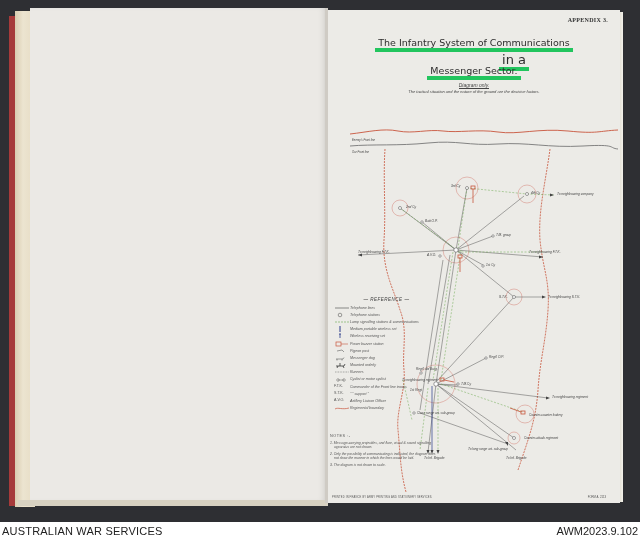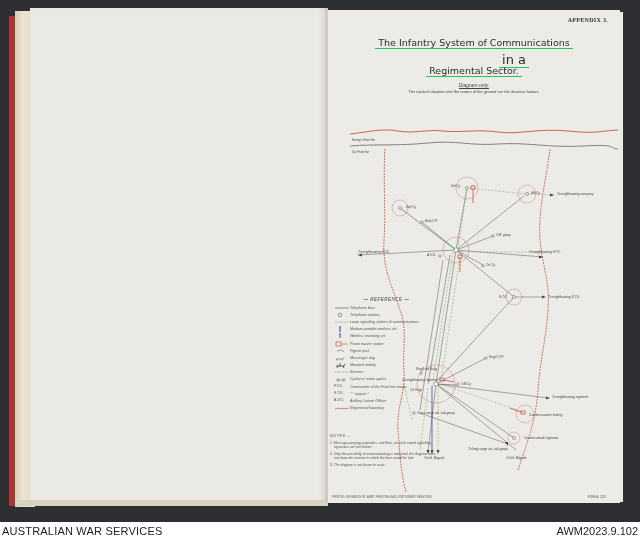--- a/index.html
+++ b/index.html
@@ -10,21 +10,21 @@
   .left-page { position:absolute; left:30px; top:8px; width:297px; height:493px; background:#ebe9e5; box-shadow: inset -6px 0 8px -6px rgba(0,0,0,0.25); }
   .left-page-bottom { position:absolute; left:18px; top:500px; width:310px; height:6px; background:#d8d2c2; }
   .gutter { position:absolute; left:325px; top:8px; width:3px; height:495px; background:#cfcbc4; }
   .right-page { position:absolute; left:328px; top:10px; width:292px; height:493px; background:#ecebe7; }
   .right-edge { position:absolute; left:618px; top:12px; width:5px; height:490px; background:linear-gradient(90deg,#dcd8cc,#f3f1ea); }
   .appendix { position:absolute; right:12px; top:7px; font-family:"Liberation Serif", serif; font-weight:bold; font-size:6px; color:#333; letter-spacing:0.3px; }
   .title { position:absolute; left:0; width:292px; text-align:center; font-family:"DejaVu Sans", sans-serif; color:#2d2d2d; }
   .t1 { top:27px; font-size:9.5px; }
   .t2 { top:42px; font-size:13px;padding-left:40px; }
   .t3 { top:55px; font-size:9.5px; }
-  .t1 span, .t2 span, .t3 span { border-bottom:1px solid #22c55e; padding:0 3px; }
+  .t1 span, .t2 span, .t3 span { border-bottom:4px solid #22c55e; padding:0 3px; }
   .sub1 { position:absolute; top:72px; width:292px; text-align:center; font-size:5px; font-style:italic; color:#444; }
   .sub1 span { border-bottom:0.5px solid #444; }
   .sub2 { position:absolute; top:79px; width:292px; text-align:center; font-size:4px; font-style:italic; color:#444; }
   .diagram { position:absolute; left:0; top:0; }
   .legend { position:absolute; left:6px; top:287px; width:105px; }
   .legend-title { font-size:4.5px; font-style:italic; color:#444; text-align:center; letter-spacing:0.5px; margin-bottom:2px; }
   .legend-item { display:flex; align-items:center; height:7.2px; }
   .legend-sym { width:16px; height:6px; position:relative; flex:none; }
   .legend-label { font-size:3.6px; font-style:italic; color:#555; white-space:nowrap; }
   .notes { position:absolute; left:2px; top:424px; width:110px; font-size:3.4px; font-style:italic; color:#555; line-height:4.6px; }
@@ -44,21 +44,21 @@
   <div class="page-edges"></div>
   <div class="left-page"></div>
   <div class="left-page-bottom"></div>
   <div class="gutter"></div>
   <div class="right-edge"></div>
 
   <div class="right-page">
     <div class="appendix">APPENDIX 3.</div>
     <div class="title t1"><span>The Infantry System of Communications</span></div>
     <div class="title t2"><span>in a</span></div>
-    <div class="title t3"><span>Regimental Sector.</span></div>
+    <div class="title t3"><span>Messenger Sector.</span></div>
     <div class="sub1"><span>Diagram only.</span></div>
     <div class="sub2">The tactical situation and the nature of the ground are the decisive factors.</div>
 
     <svg class="diagram" width="292" height="493" viewBox="0 0 292 493">
 
       <path d="M22 124 C40 122, 55 118, 70 121 S100 119, 115 121 S150 119, 170 122 S210 118, 240 121 S270 121, 290 120" stroke="#c8553c" stroke-width="0.9" fill="none"></path>
       <path d="M22 136 C45 134, 70 136, 100 133 S140 136, 170 134 S220 138, 255 136 S280 138, 290 139" stroke="#777" stroke-width="0.9" fill="none"></path>
 
       <path d="M57 139 C55 170, 58 200, 56 230 C54 260, 66 280, 72 300 C80 320, 74 340, 76 360 C78 380, 68 400, 70 420 C72 440, 72 460, 78 482" stroke="#c8553c" stroke-width="0.8" stroke-dasharray="2,1" fill="none"></path>
       <path d="M222 139 C218 170, 210 200, 212 230 C215 260, 222 270, 220 300 C218 330, 212 350, 210 380 C208 410, 200 430, 190 460" stroke="#c8553c" stroke-width="0.8" stroke-dasharray="2,1" fill="none"></path>

